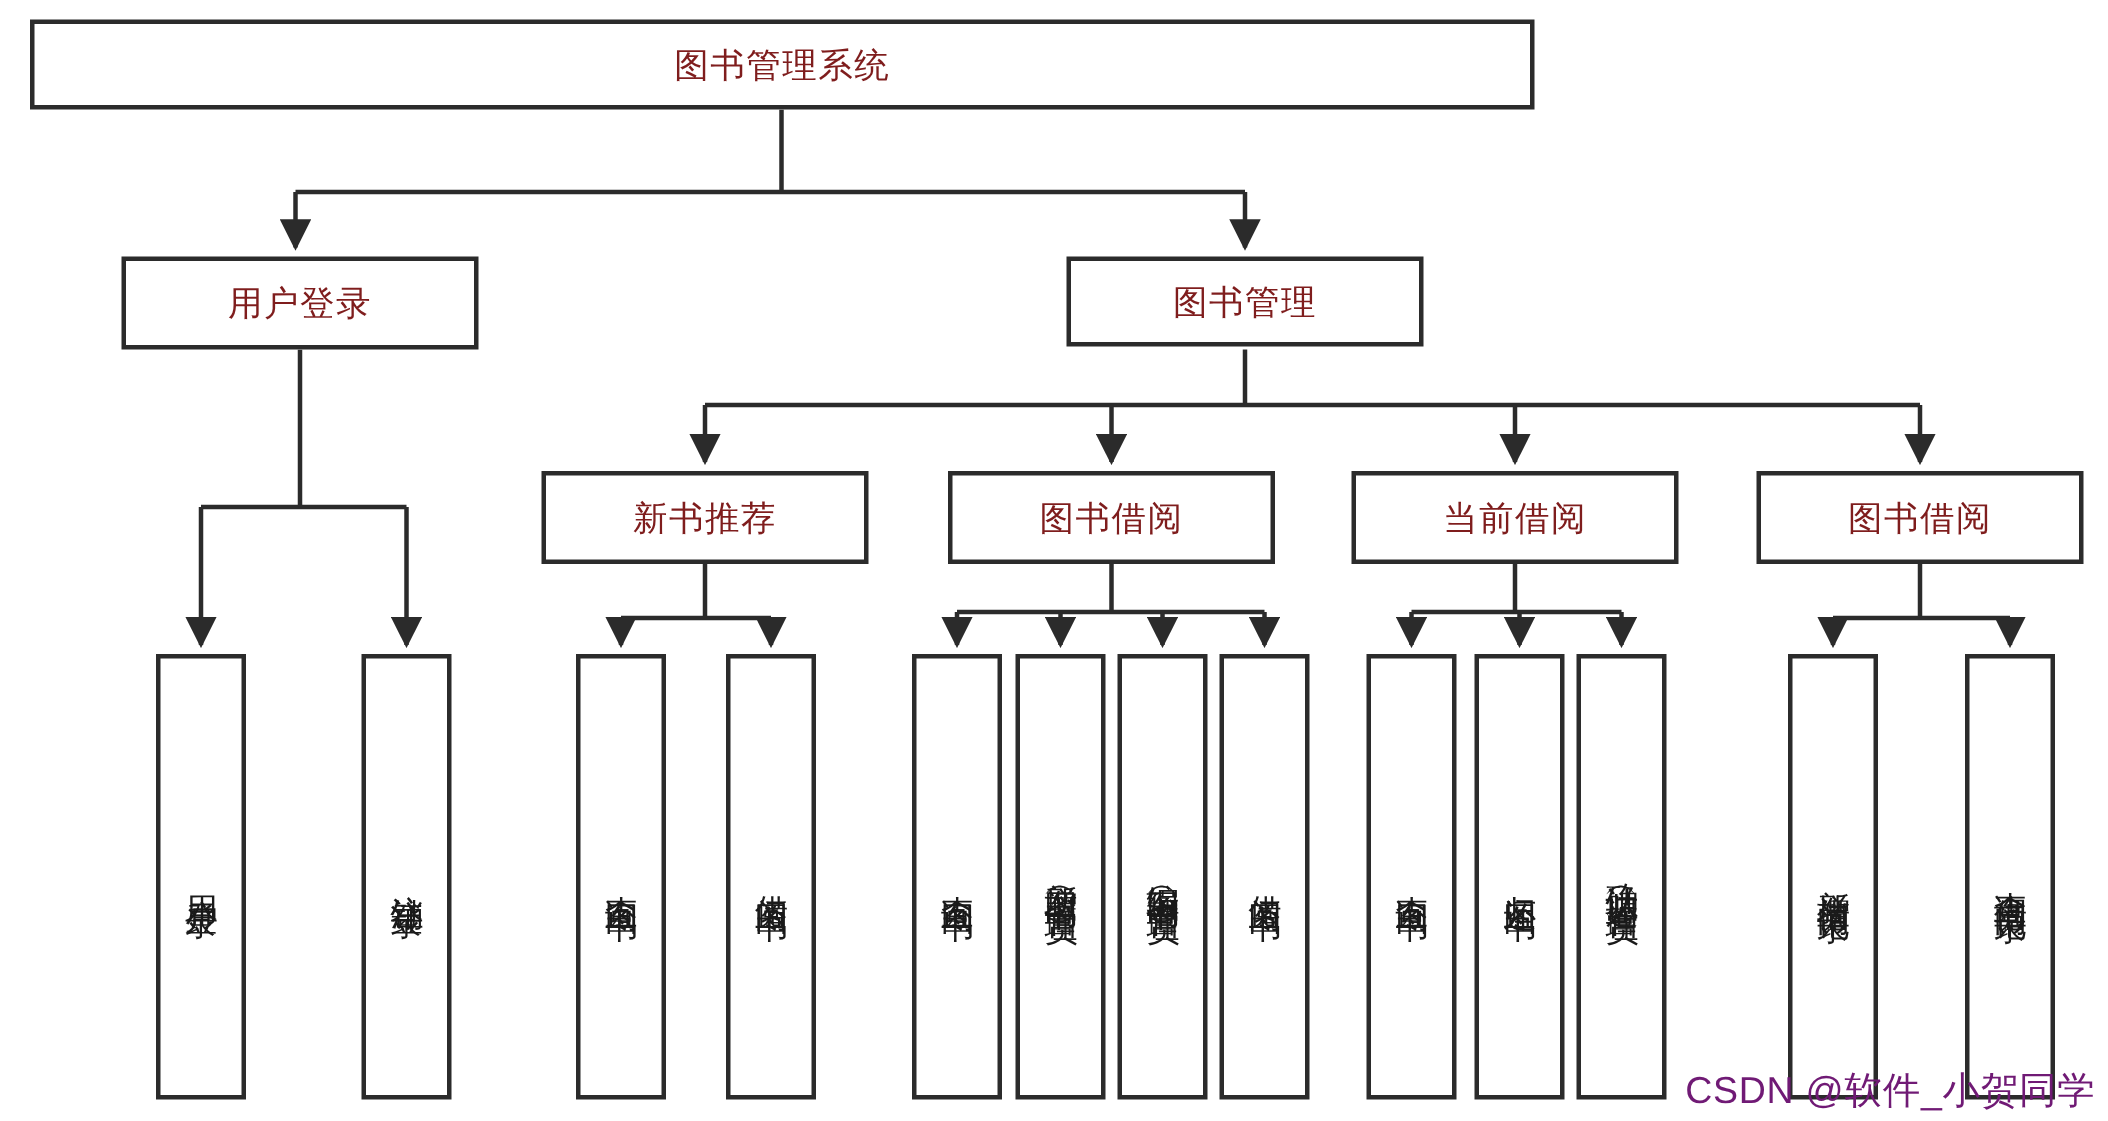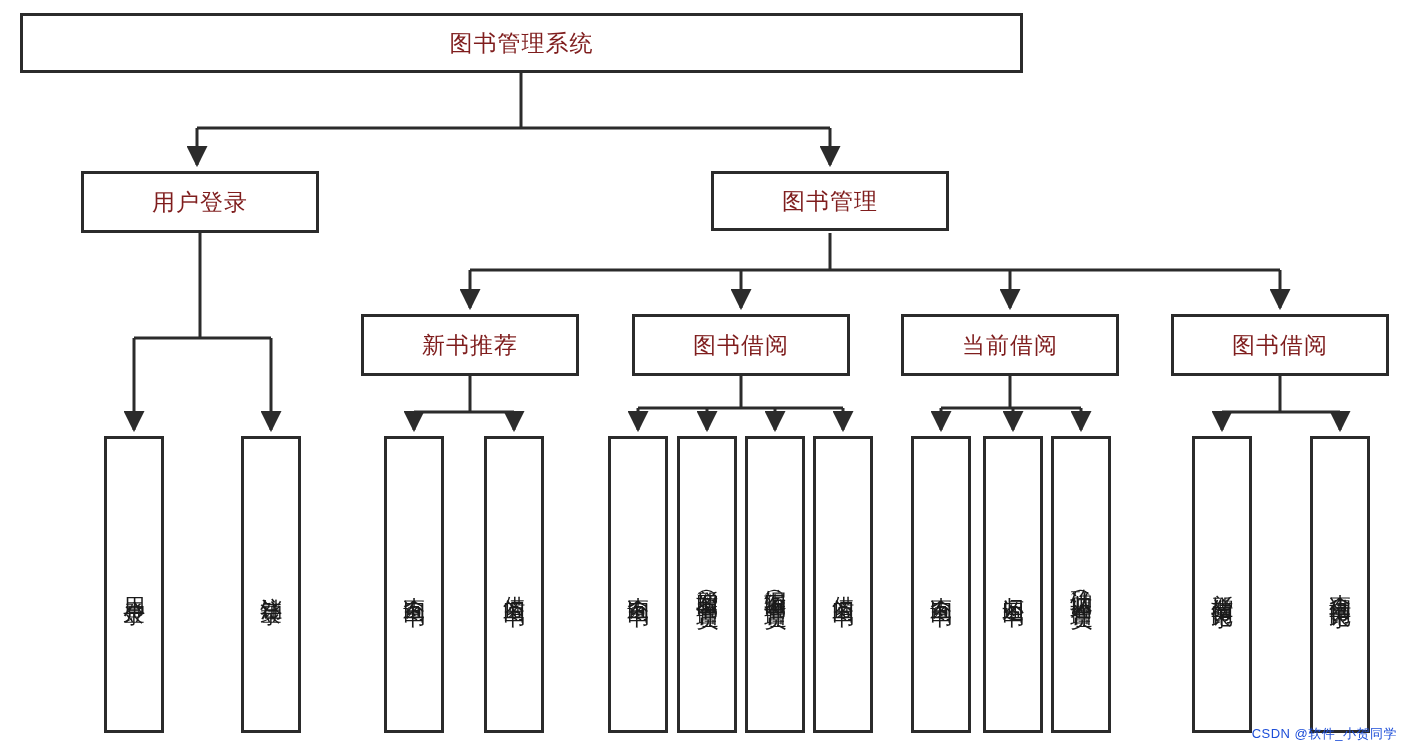--- a/index.html
+++ b/index.html
@@ -45,22 +45,22 @@
   .node-label{
     font-size:23px;
     color:#7f1d1d;
     white-space:nowrap;
     letter-spacing:1px;
   }
   #watermark{
     position:absolute;
     right:8px;
     bottom:4px;
-    font-size:13px;
-    color:#1d4ed8;
+    font-size:25px;
+    color:#701a75;
     white-space:nowrap;
     letter-spacing:0.5px;
     pointer-events:none;
   }
 </style>
 </head>
 <body>
 
 <svg id="diagram" viewBox="0 0 1405 747" width="1405" height="747" xmlns="http://www.w3.org/2000/svg">
   <defs>

